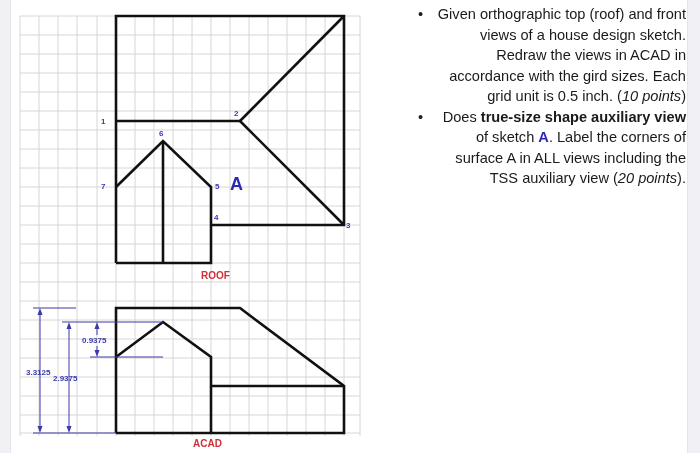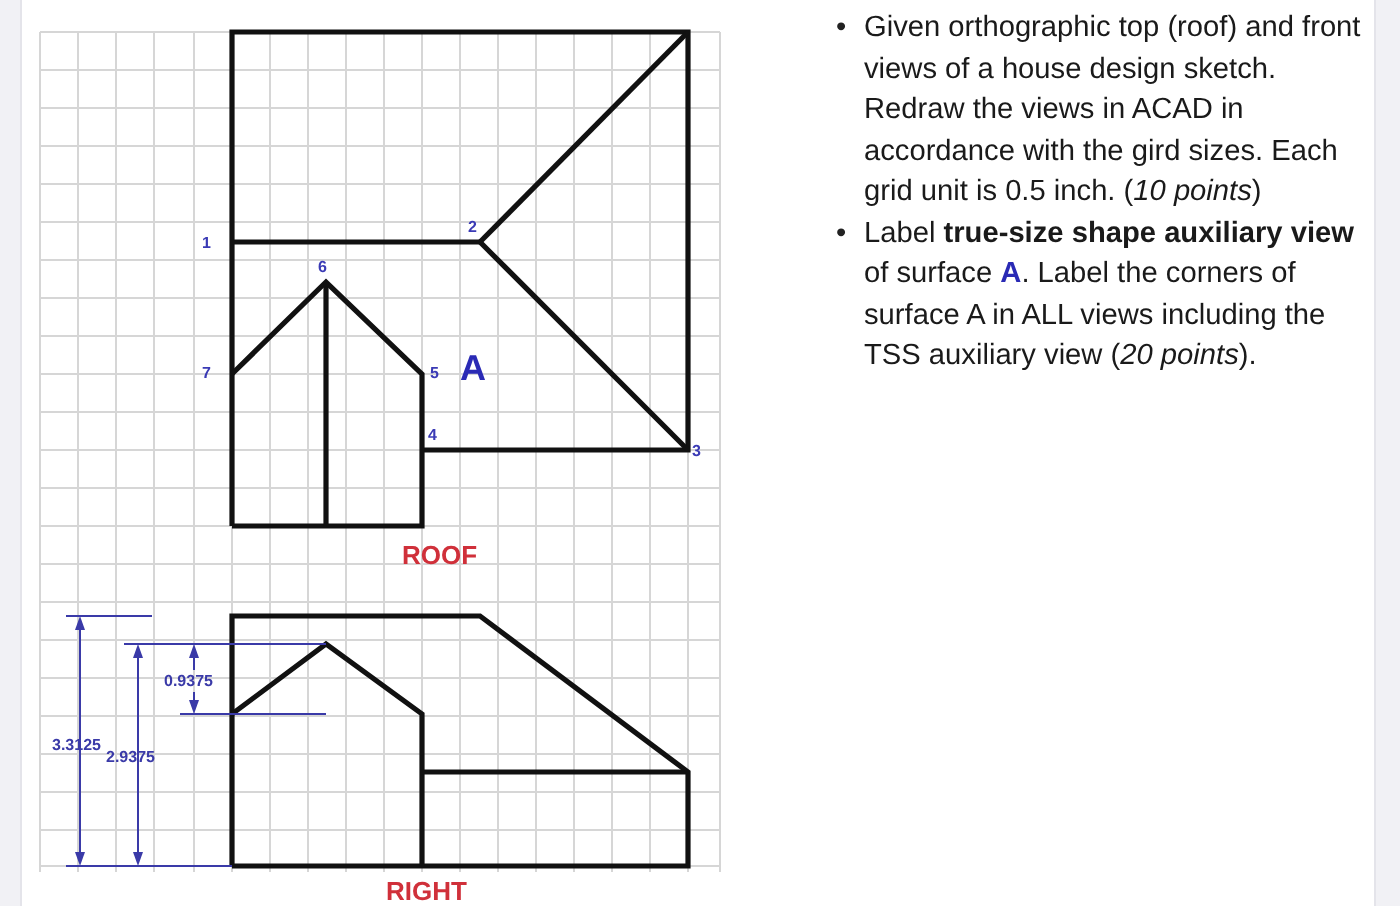--- a/index.html
+++ b/index.html
@@ -16,29 +16,29 @@
   .right-strip {
     position: absolute; right: 0; top: 0; width: 12px; height: 453px;
     background: #f1f1f5; border-left: 1px solid #e4e4ea;
   }
   svg.drawing { position: absolute; left: 0; top: 0; }
   .text-panel {
     position: absolute; left: 418px; top: 4px; width: 268px;
     font-size: 14.6px; line-height: 20.5px; color: #1a1a1a;
   }
   .text-panel ul { margin: 0; padding: 0 0 0 14px; list-style: none; }
-  .text-panel li { position: relative; margin: 0; }
+  .text-panel li { position: relative; margin: 0; text-align: right; }
   .text-panel li::before {
     content: "\2022"; position: absolute; left: -14px; top: 0; color: #222;
   }
   .pts { font-style: italic; }
   .bold { font-weight: bold; }
   .blueA { color: #2a2ab5; font-weight: bold; }
   .view-label {
-    position: absolute; font-size: 13px; font-weight: bold; color: #d0303a;
+    position: absolute; font-size: 10px; font-weight: bold; color: #d0303a;
   }
 </style>
 </head>
 <body>
 
 <div class="left-strip"></div>
 <div class="right-strip"></div>
 
 <svg class="drawing" width="400" height="453" viewBox="0 0 400 453">
 
@@ -131,25 +131,25 @@
     <polygon points="97,357 94.5,350 99.5,350" stroke="none"></polygon>
   </g>
   <g fill="#3a3aa8" font-family="Liberation Sans, sans-serif" font-weight="bold" font-size="8">
     <text x="82" y="343">0.9375</text>
     <text x="26" y="375">3.3125</text>
     <text x="53" y="381">2.9375</text>
   </g>
 </svg>
 
 <div class="view-label" style="left:201px; top:270px;">ROOF</div>
-<div class="view-label" style="left:193px; top:438px;">RIGHT</div>
+<div class="view-label" style="left:193px; top:438px;">ACAD</div>
 <div class="view-label" style="left:389px; top:454px;">RIGHT SIDE</div>
 
 <div class="text-panel">
   <ul>
     <li>
       <span>Given orthographic top (roof) and front views of a house design sketch. Redraw the views in ACAD in accordance with the gird sizes. Each grid unit is 0.5 inch. (</span><span class="pts">10 points</span><span>)</span>
     </li>
     <li>
-      <span>Label </span><span class="bold">true-size shape auxiliary view</span><span> of surface </span><span class="blueA">A</span><span>. Label the corners of surface A in ALL views including the TSS auxiliary view (</span><span class="pts">20 points</span><span>).</span>
+      <span>Does </span><span class="bold">true-size shape auxiliary view</span><span> of sketch </span><span class="blueA">A</span><span>. Label the corners of surface A in ALL views including the TSS auxiliary view (</span><span class="pts">20 points</span><span>).</span>
     </li>
   </ul>
 </div>
 
 </body></html>

